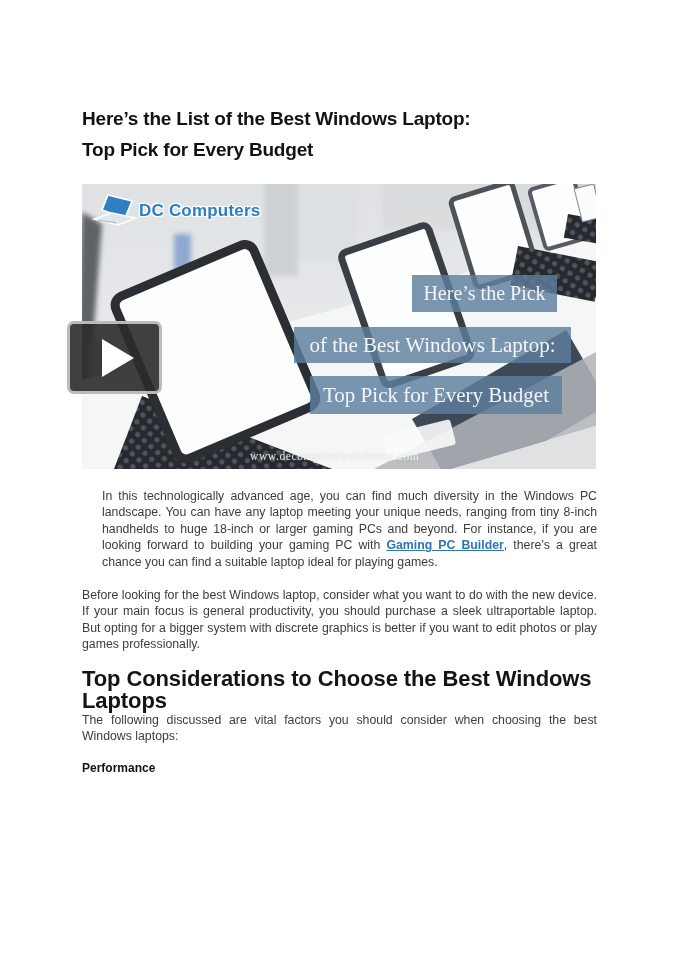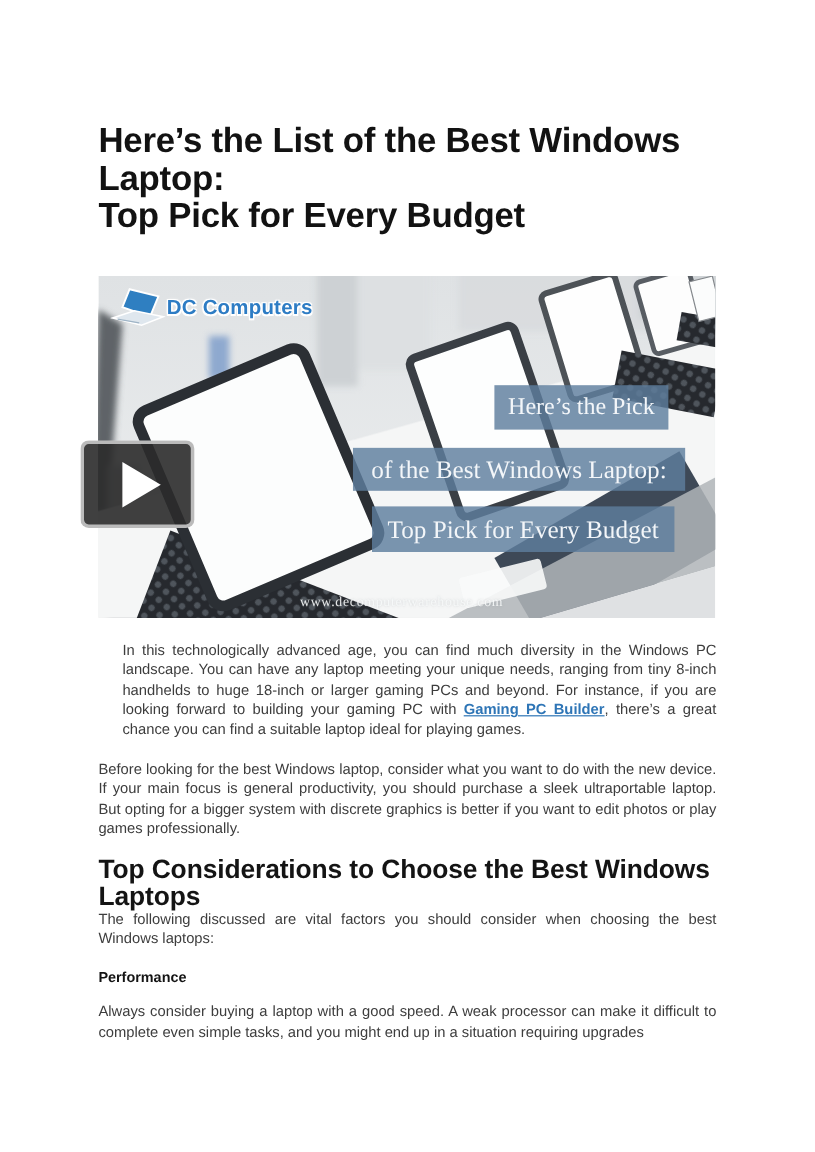--- a/index.html
+++ b/index.html
@@ -5,25 +5,25 @@
   * { margin:0; padding:0; box-sizing:border-box; }
   html,body { background:#ffffff; }
   body { width:679px; height:960px; }
   .page {
     position:relative; width:679px; height:960px; background:#ffffff;
     font-family:"Liberation Sans", sans-serif; overflow:hidden;
   }
   .content { width:515px; margin-left:82px; }
 
   
-  h1.doc-title { margin-top:103px; font-size:29px; line-height:31px; color:#121212; letter-spacing:-0.2px; font-weight:bold; }
+  h1.doc-title { margin-top:103px; font-size:19px; line-height:31px; color:#121212; letter-spacing:-0.2px; font-weight:bold; }
   h1.doc-title span { display:block; }
 
   
-  .hero { position:relative; width:514px; height:285px; margin-top:34px; }
+  .hero { position:relative; width:514px; height:285px; margin-top:19px; }
   .hero-scene { position:absolute; left:0; top:0; width:514px; height:285px; display:block; }
 
   .logo { position:absolute; left:10px; top:8px; display:flex; align-items:center; gap:1px; }
   .logo-text {
     font-size:17px; font-weight:bold; color:#2d7cc4; letter-spacing:0.2px;
     text-shadow:-1px -1px 0 #fff, 1px -1px 0 #fff, -1px 1px 0 #fff, 1px 1px 0 #fff, 0 0 3px #fff;
   }
 
   .overlay-box {
     position:absolute; background:rgba(94,126,157,0.82); color:#f3f6f9;
@@ -163,16 +163,15 @@
 
     <p class="body-text p2">Before looking for the best Windows laptop, consider what you want to do with the new device. If your main focus is general productivity, you should purchase a sleek ultraportable laptop. But opting for a bigger system with discrete graphics is better if you want to edit photos or play games professionally.</p>
 
 
     <h2 class="section-heading">Top Considerations to Choose the Best Windows Laptops</h2>
 
     <p class="body-text p4">The following discussed are vital factors you should consider when choosing the best Windows laptops:</p>
 
     <h3 class="sub-heading">Performance</h3>
 
-    <p class="body-text p5">Always consider buying a laptop with a good speed. A weak processor can make it difficult to complete even simple  tasks, and you  might end up in a situation requiring upgrades</p>
 
   </div>
 </div>
 
 </body></html>

